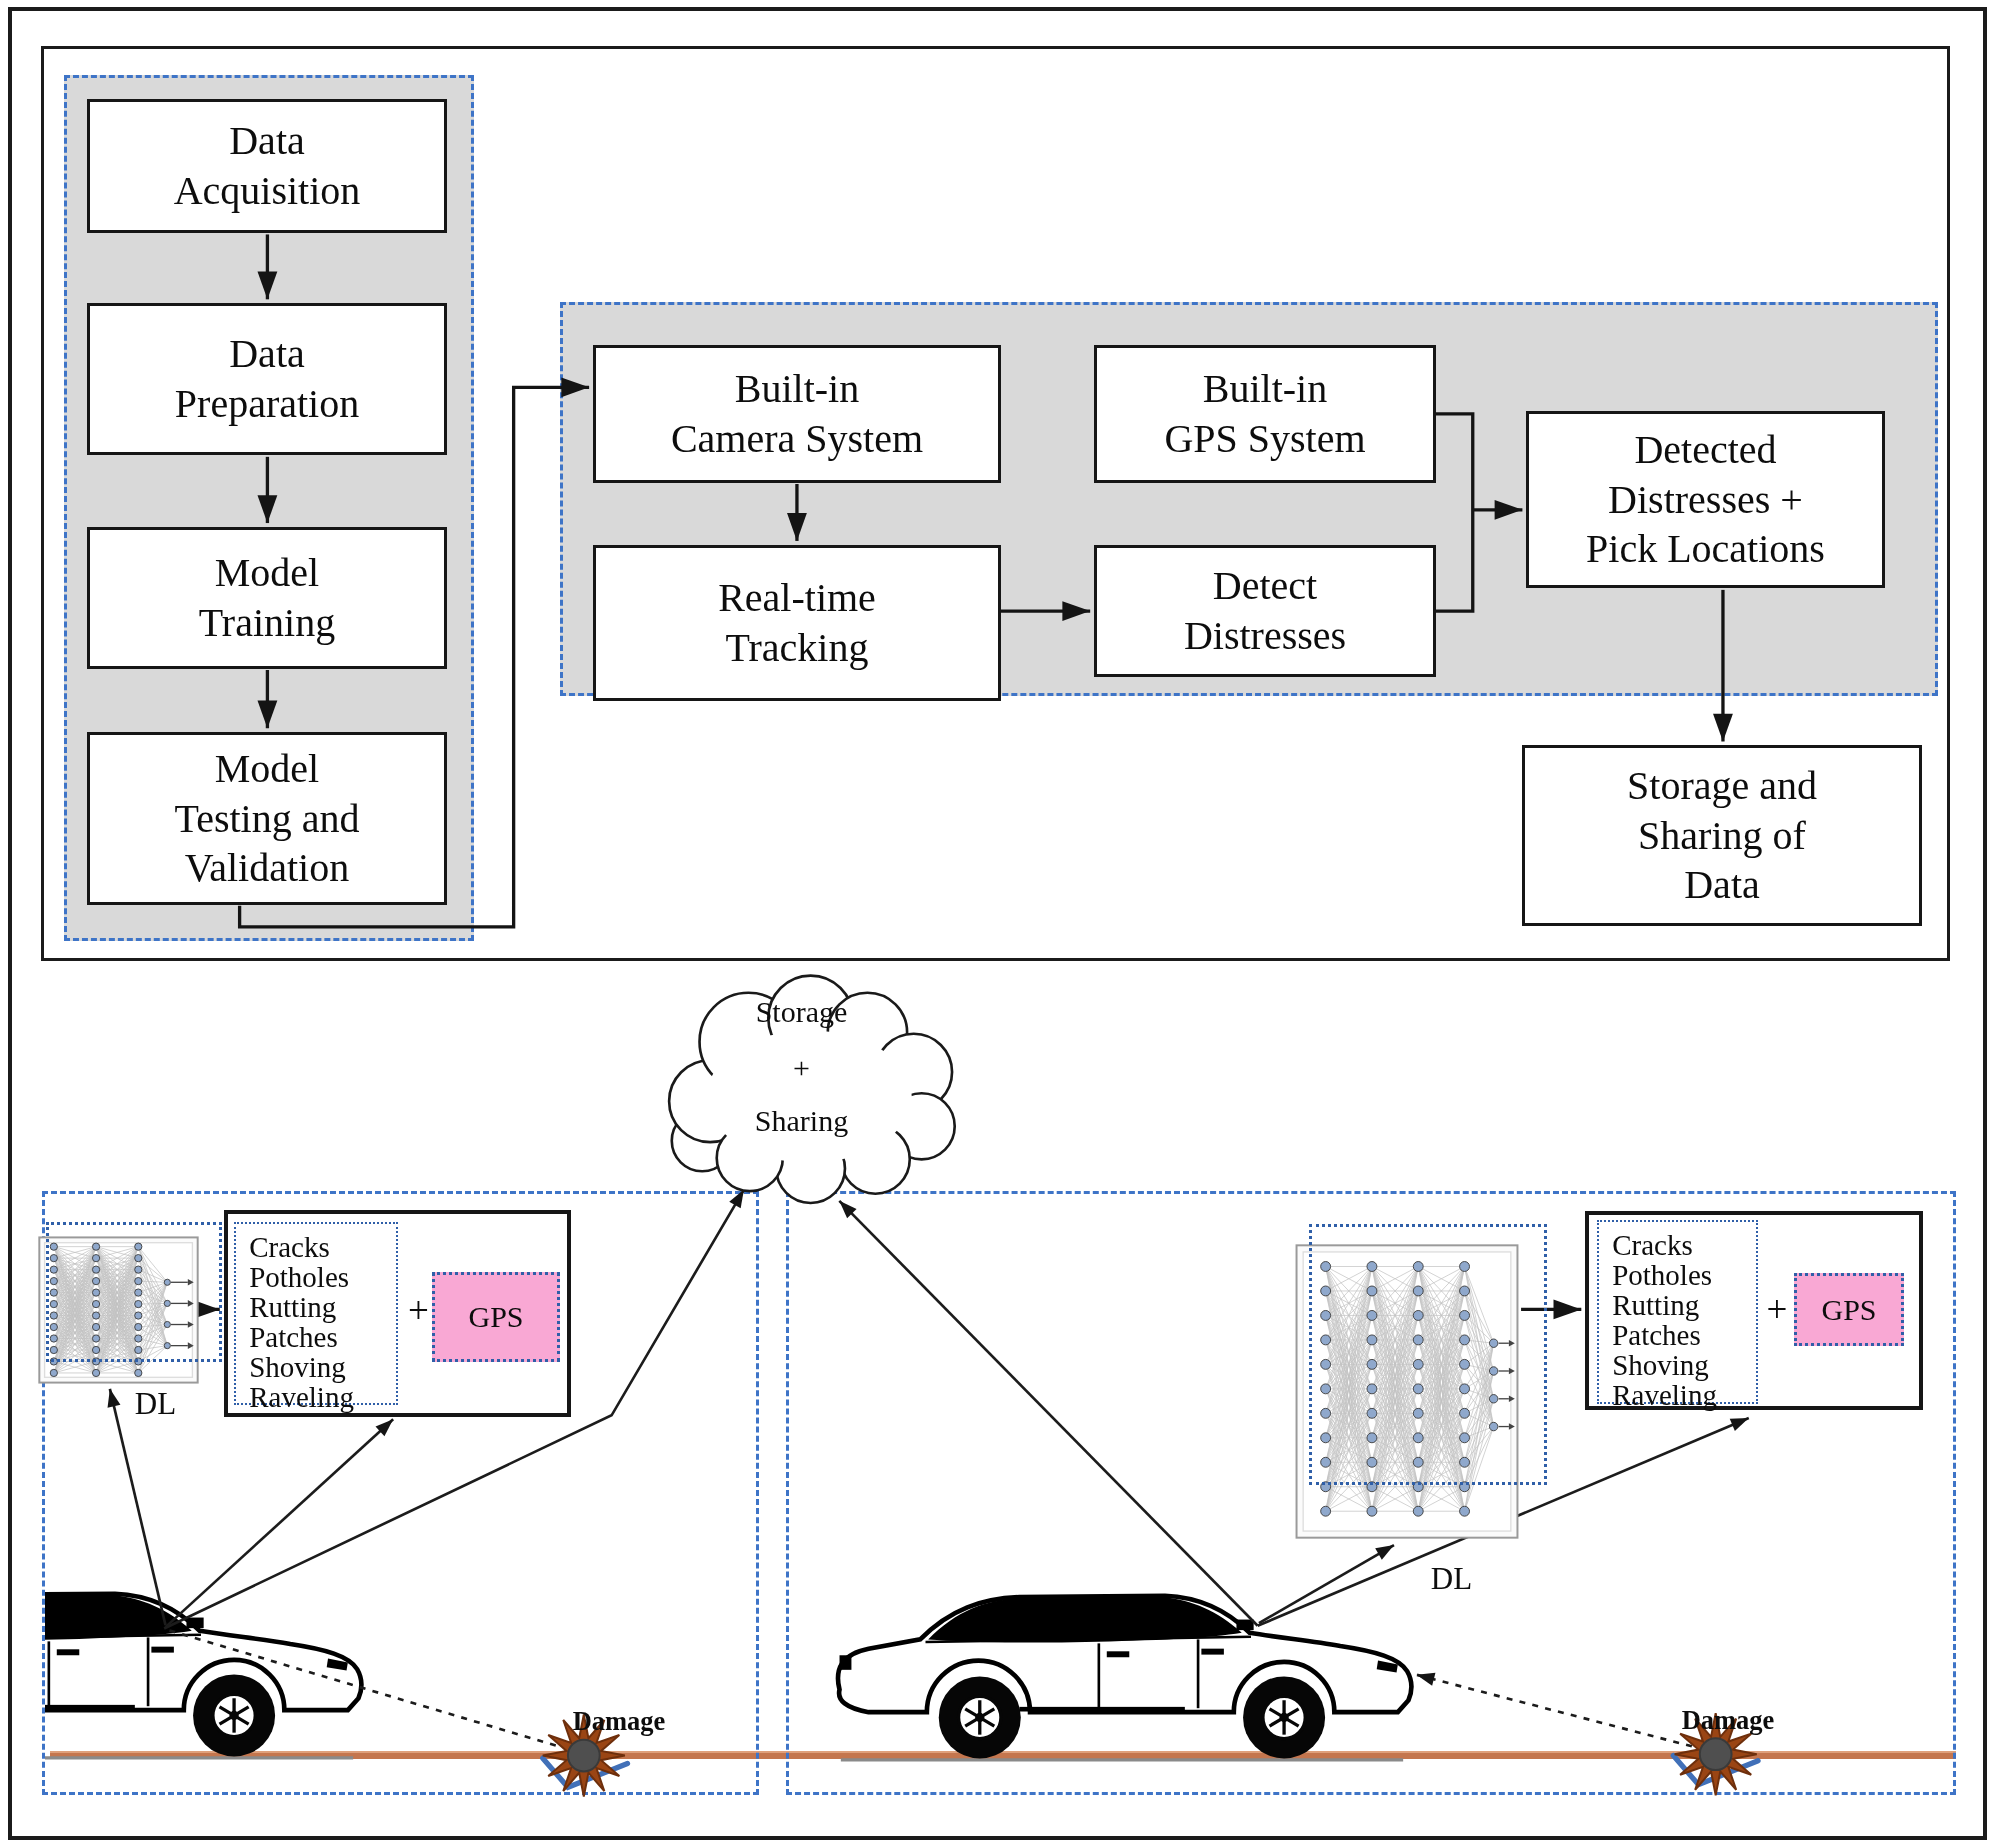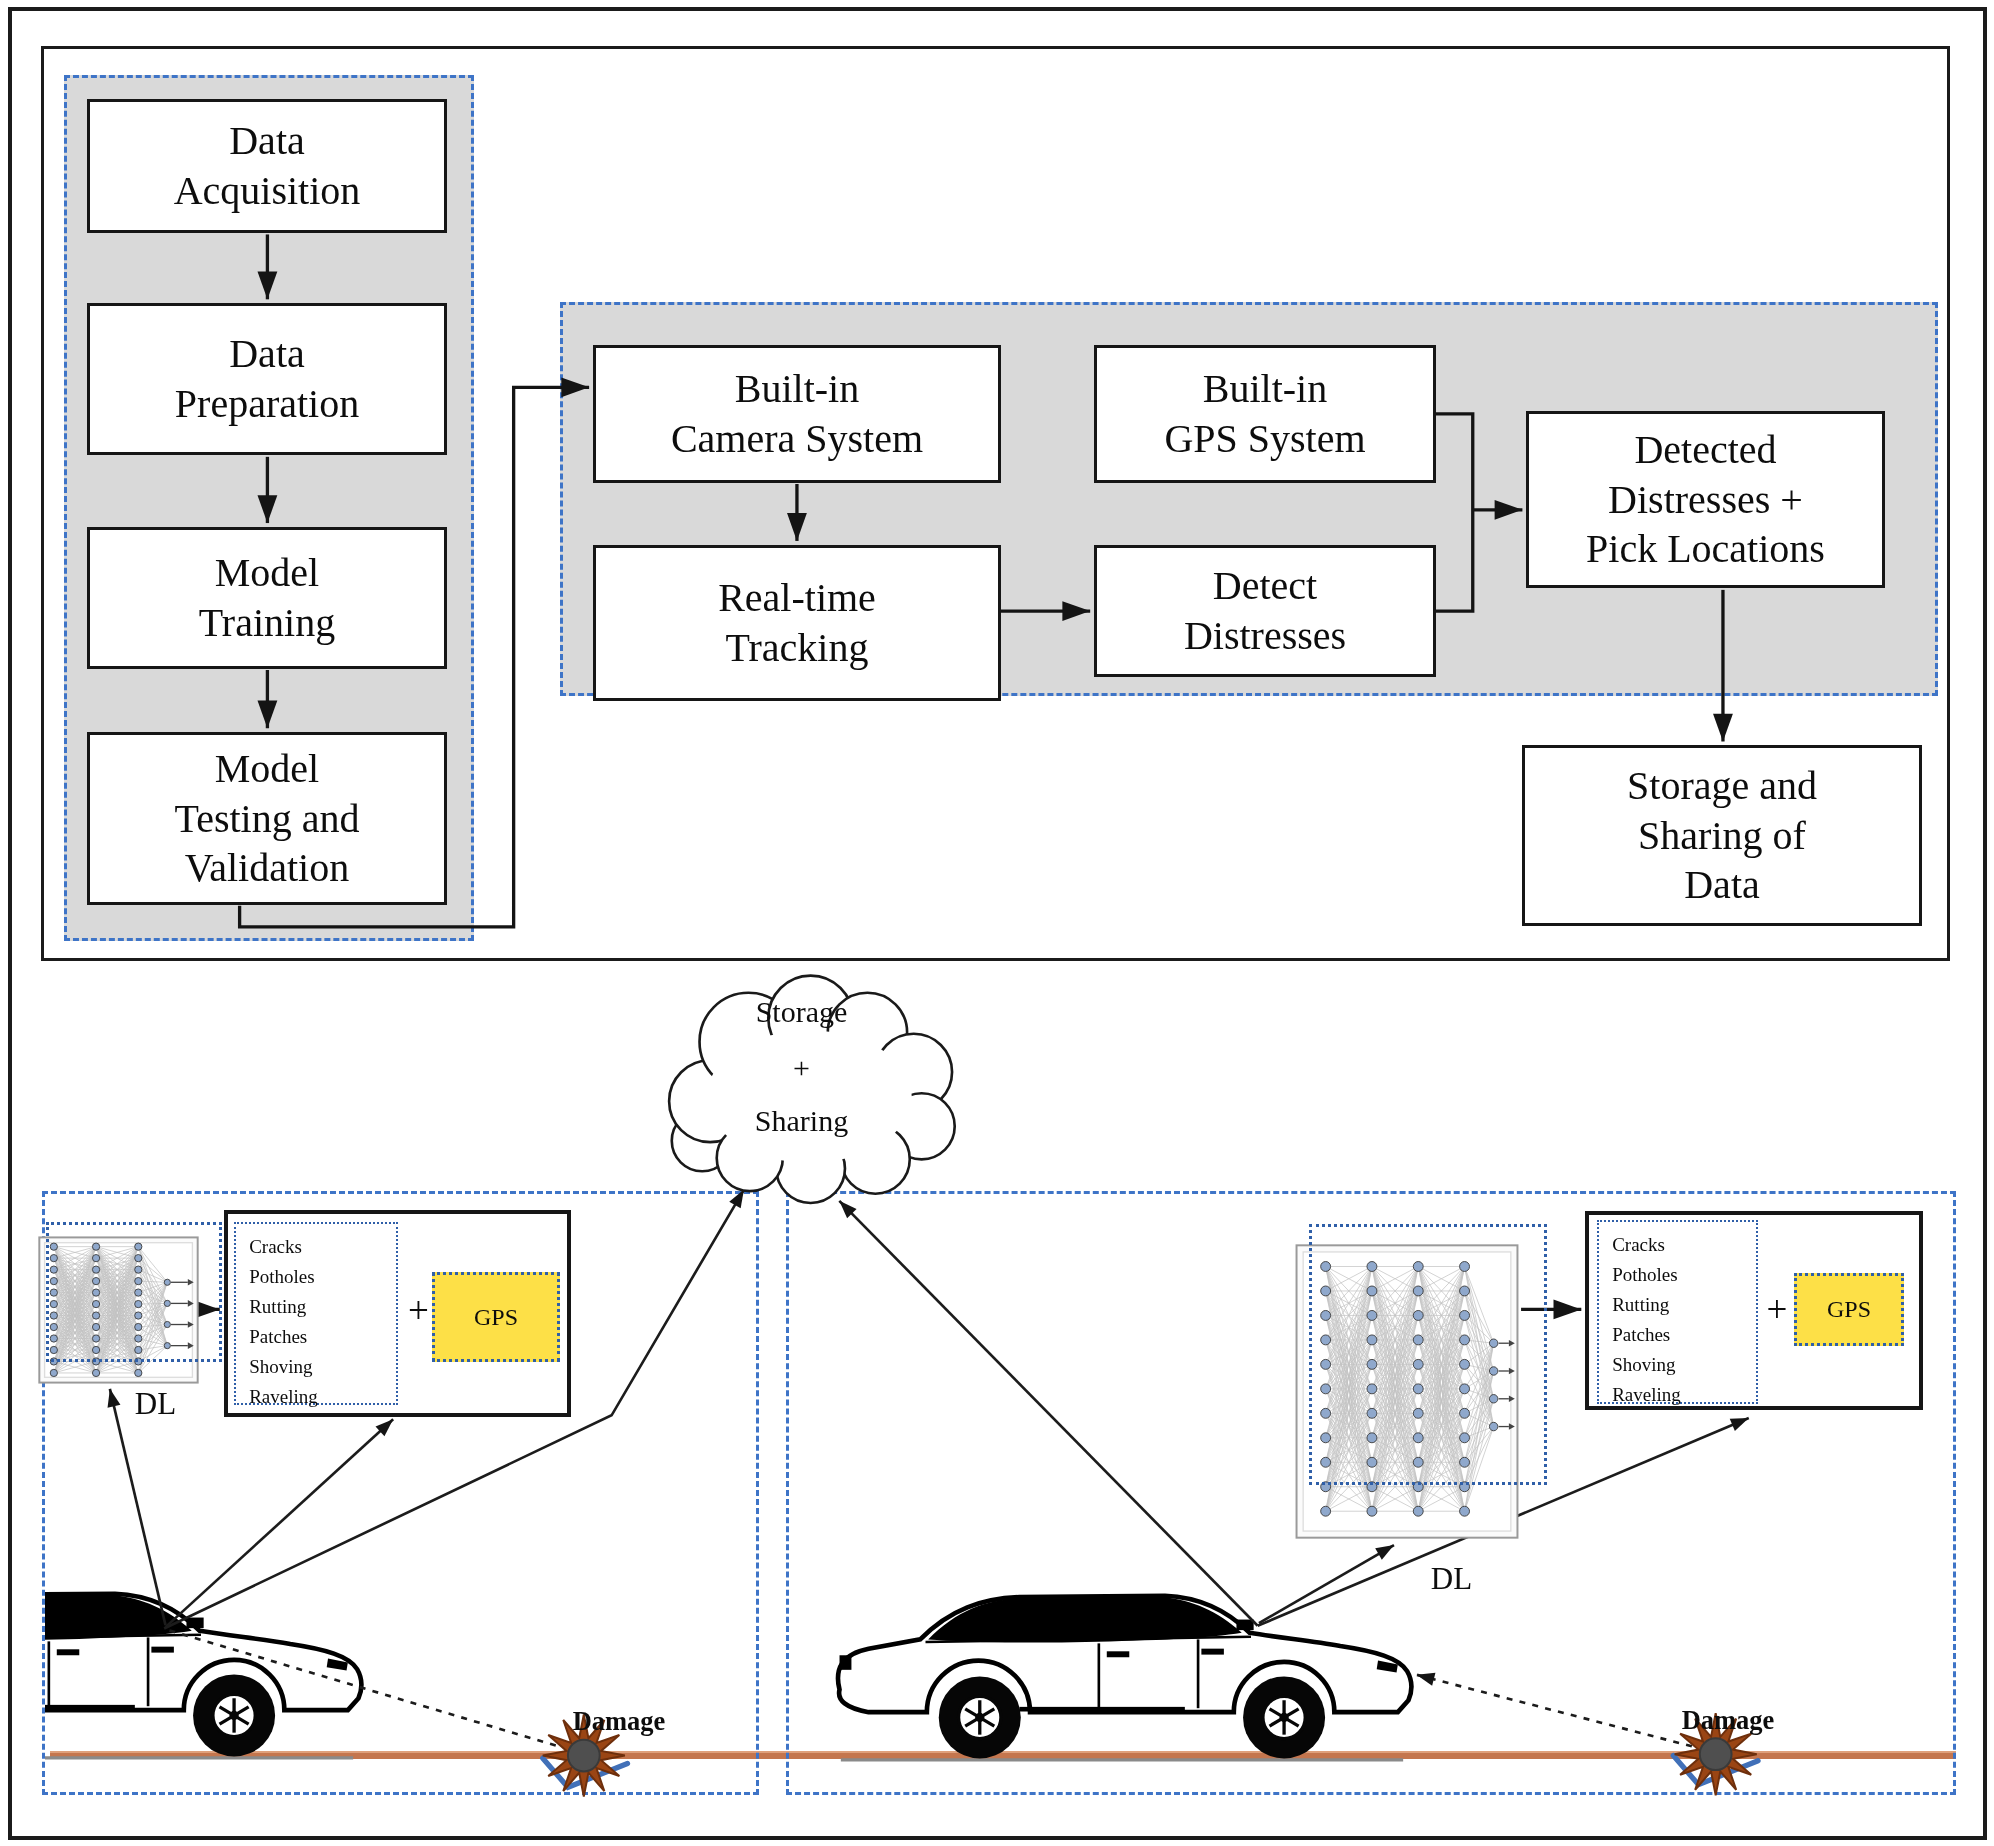--- a/index.html
+++ b/index.html
@@ -7,23 +7,23 @@
         font-family:"Liberation Serif","DejaVu Serif",serif;}
   .abs{position:absolute;box-sizing:border-box;}
   .frame{position:absolute;box-sizing:border-box;border:4px solid #1b1b1b;background:transparent;z-index:1;}
   .group{position:absolute;box-sizing:border-box;background:#D9D9D9;border:3.3px dashed #3E74C7;z-index:3;}
   .box{position:absolute;box-sizing:border-box;background:#fff;border:3.3px solid #161616;
        display:flex;align-items:center;justify-content:center;text-align:center;
        white-space:pre-line;font-size:40px;line-height:1.24;color:#0d0d0d;z-index:8;}
   .vpanel{position:absolute;box-sizing:border-box;border:3.3px dashed #3E74C7;z-index:2;overflow:hidden;}
   .dotted{position:absolute;box-sizing:border-box;border:3.3px dotted #2F5FA8;background:transparent;z-index:9;}
   .dlist{position:absolute;box-sizing:border-box;border:2.6px dotted #2F5FA8;background:#fff;z-index:9;
-         font-size:19px;line-height:30px;color:#0d0d0d;padding:8px 4px 4px 13.2px;text-align:left;}
-  .gpsbox{position:absolute;box-sizing:border-box;border:3.3px dotted #2F5FA8;background:#fde047;z-index:9;
-          display:flex;align-items:center;justify-content:center;font-size:24px;color:#0d0d0d;}
+         font-size:29px;line-height:30px;color:#0d0d0d;padding:8px 4px 4px 13.2px;text-align:left;}
+  .gpsbox{position:absolute;box-sizing:border-box;border:3.3px dotted #2F5FA8;background:#f9a8d4;z-index:9;
+          display:flex;align-items:center;justify-content:center;font-size:30px;color:#0d0d0d;}
   .lbl{position:absolute;color:#0d0d0d;z-index:9;text-align:center;}
   .cloudtxt{position:absolute;width:199px;text-align:center;font-size:30px;color:#0d0d0d;z-index:9;}
   .nnsvg{position:absolute;z-index:8;}
   .caricon{position:absolute;z-index:4;}
   svg.overlay{position:absolute;left:0;top:0;z-index:6;pointer-events:none;}
   .road{position:absolute;z-index:1;background:#C4764E;border-top:2px solid #DFA07B;}
 </style>
 </head>
 <body>
 

